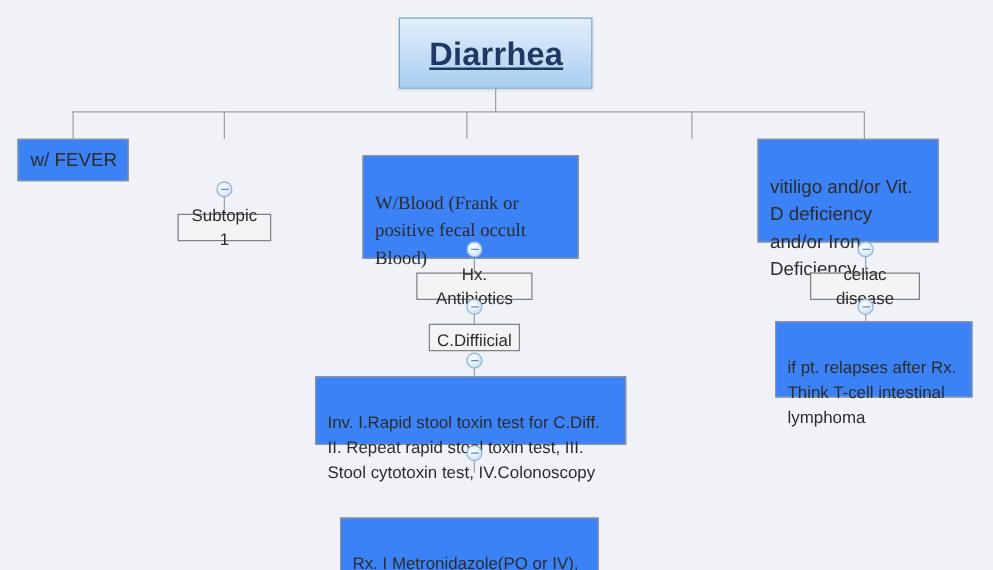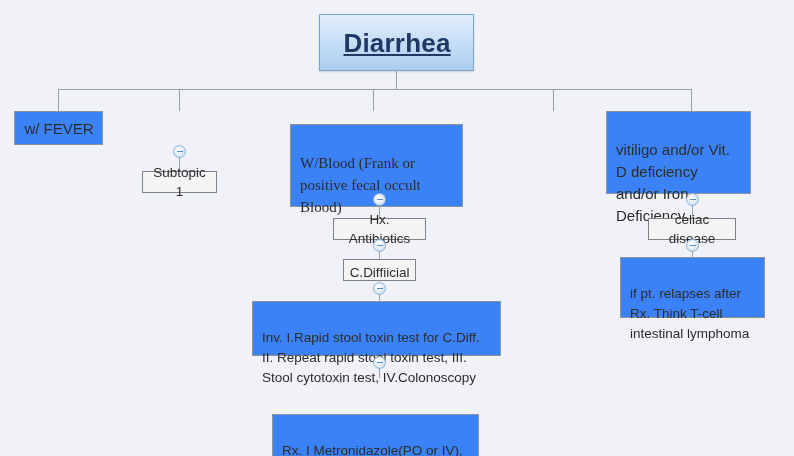--- a/index.html
+++ b/index.html
@@ -161,17 +161,17 @@
   <div class="toggle" style="left:686px; top:193px;"></div>
   <div class="conn v" style="left:692px; top:200px; height:18px;"></div>
 
   <div class="node small center" style="left:648px; top:218px; width:88px; height:22px; display:flex; align-items:center; justify-content:center;">
     <span>celiac disease</span>
   </div>
 
   <div class="toggle" style="left:686px; top:239px;"></div>
   <div class="conn v" style="left:692px; top:246px; height:11px;"></div>
 
-  <div class="node para" style="left:620px; top:257px; width:145px; height:61px;">
+  <div class="node para" style="left:620px; top:257px; width:158px; height:61px;">
     <span>if pt. relapses after Rx. Think T-cell intestinal lymphoma</span>
   </div>
 
 </div>
 
 </body></html>

